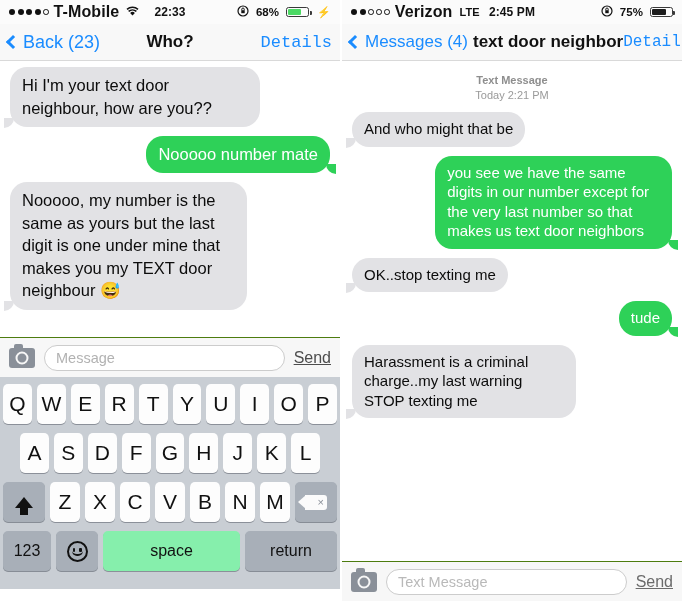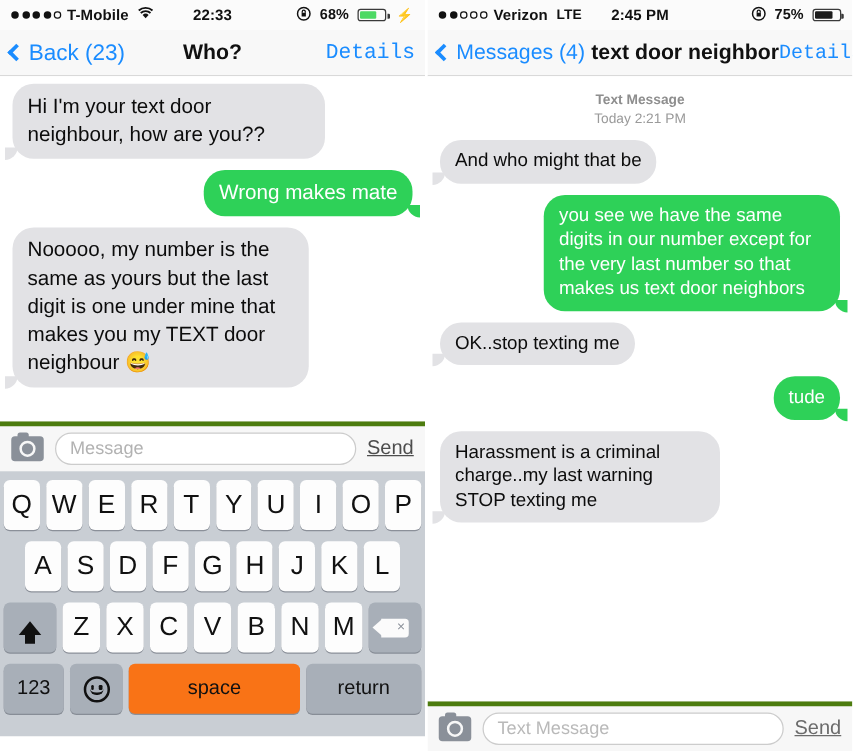--- a/index.html
+++ b/index.html
@@ -36,21 +36,21 @@
     padding: 0 9px;
     font-size: 11.5px;
     font-weight: bold;
     color: #111;
     letter-spacing: 0.1px;
   }
   .sb-left { display: flex; align-items: center; gap: 5px; }
   .dots { display: flex; align-items: center; gap: 2.5px; }
   .dot { width: 6px; height: 6px; border-radius: 50%; background: #111; }
   .dot.hollow { background: transparent; border: 1.2px solid #111; width: 5.6px; height: 5.6px; }
-  .carrier { font-size: 12px; font-weight: bold; }
+  .carrier { font-size: 16px; font-weight: bold; }
   .lte { font-size: 11px; font-weight: bold; margin-left: 2px; }
   .wifi { display:inline-block; margin-left:2px; }
   .sb-center {
     position: absolute; left: 0; right: 0; text-align: center;
     font-size: 12px; font-weight: bold; pointer-events: none;
   }
   .sb-right {
     margin-left: auto; display: flex; align-items: center; gap: 7px;
     font-size: 11.5px; font-weight: bold; z-index:2;
   }
@@ -160,21 +160,21 @@
     border-bottom-left-radius: 10px;
   }
 
   .big-in { font-size: 16.5px; line-height: 22.5px; }
   .big-out { font-size: 16.5px; line-height: 22px; }
 
   
   .composer {
     height: 40px;
     background: #f7f7f7;
-    border-top: 4px solid #4d7c0f;
+    border-top: 1px solid #4d7c0f;
     display: flex;
     align-items: center;
     gap: 9px;
     padding: 0 9px;
   }
   .cam {
     width: 26px; height: 20px;
     background: #8a9099;
     border-radius: 3px;
     position: relative; flex: none;
@@ -226,21 +226,21 @@
     display: flex; align-items: center; justify-content: center;
     font-size: 21px; color: #111;
     cursor: pointer;
     user-select: none;
   }
   .key.dark { background: #a8afb8; box-shadow: 0 1px 0 #878d96; }
   .krow.r4 { gap: 5px; padding: 0; }
   .krow.r4 .key { height: 40px; font-size: 16px; }
   .key.num { flex: 0 0 48px; background:#a8afb8; box-shadow: 0 1px 0 #878d96; font-size:16px; }
   .key.emoji { flex: 0 0 42px; background:#a8afb8; box-shadow: 0 1px 0 #878d96; font-size:19px; }
-  .key.space { flex: 1; background:#f97316; font-size:17px; }
+  .key.space { flex: 1; background:#86efac; font-size:17px; }
   .key.ret { flex: 0 0 92px; background:#a8afb8; box-shadow: 0 1px 0 #878d96; font-size:17px; }
   .key.shift { flex: 0 0 42px; }
   .key.del { flex: 0 0 42px; background:#a8afb8; box-shadow: 0 1px 0 #878d96; }
   .arrow-up {
     width: 0; height: 0;
     border-left: 9px solid transparent;
     border-right: 9px solid transparent;
     border-bottom: 11px solid #111;
     position: relative;
   }
@@ -322,21 +322,21 @@
       </div>
       <div class="nav-title nav-title-center">Who?</div>
       <div class="nav-details">Details</div>
     </div>
 
     <div class="thread">
       <div class="row in">
         <div class="bubble in big-in">Hi I'm your text door neighbour, how are you??</div>
       </div>
       <div class="row out">
-        <div class="bubble out big-out">Wrong makes mate</div>
+        <div class="bubble out big-out">Nooooo number mate</div>
       </div>
       <div class="row in">
         <div class="bubble in big-in" style="max-width:74%;">Nooooo, my number is the same as yours but the last digit is one under mine that makes you my TEXT door neighbour 😅</div>
       </div>
     </div>
 
     <div class="composer">
       <div class="cam"></div>
       <div class="msgfield">Message</div>
       <div class="sendbtn">Send</div>

